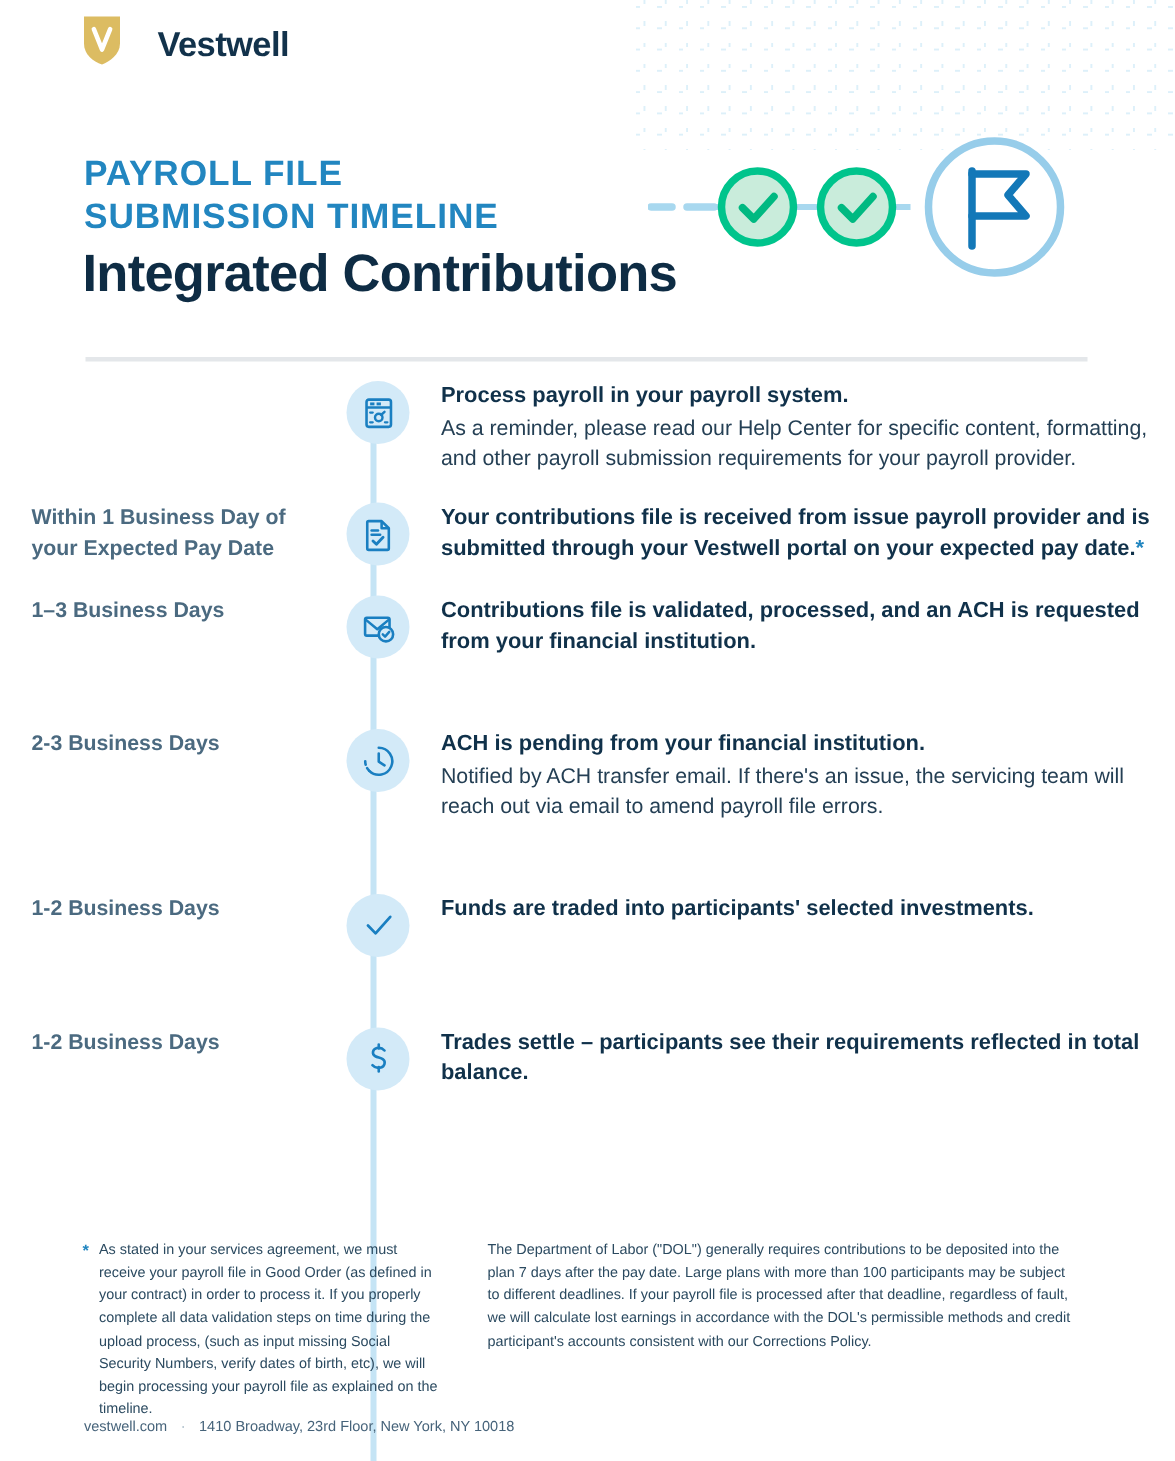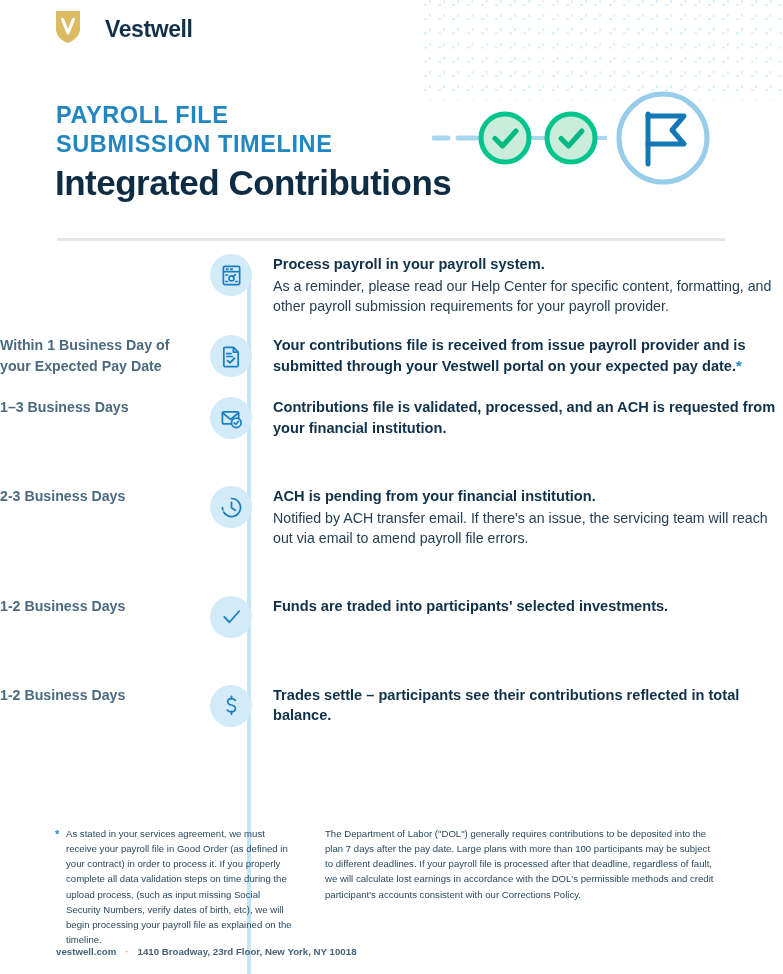--- a/index.html
+++ b/index.html
@@ -71,20 +71,21 @@
   
   .timeline { position: absolute; left: 0; top: 246px; width: 783px; }
   .track {
     position: absolute; left: 247px; top: 34px;
     width: 4px; height: 745px; background: #c5e4f5; border-radius: 2px;
   }
   .row {
     position: relative;
     display: flex;
     align-items: flex-start;
+    padding-left: 21px;
   }
   .label {
     width: 208px; flex: 0 0 208px;
     text-align: left; padding-right: 22px;
     font-size: 14.2px; font-weight: 700; color: #4b6a80;
     line-height: 1.42;
   }
   .node {
     width: 46px; flex: 0 0 46px;
     display: flex; justify-content: center;
@@ -117,21 +118,21 @@
     color: #2286c0; font-size: 11px; font-weight: 700;
   }
   .note-right { width: 392px; }
   .note-txt {
     font-size: 9.6px; color: #2b4a60; line-height: 1.58;
   }
 
   
   .footer {
     position: absolute; left: 56px; top: 946px;
-    font-size: 9.7px; font-weight: 700; color: #46637a;
+    font-size: 9.7px; font-weight: 400; color: #46637a;
     display: flex; align-items: center; gap: 9px;
   }
   .footer .dot-sep { color: #9bb0bf; }
 </style>
 </head>
 <body>
 
 <div class="dot-field"></div>
 
 <div class="logo-wrap">
@@ -275,21 +276,21 @@
     <div class="node">
       <div class="bubble">
         <svg width="23" height="23" viewBox="0 0 24 24" aria-hidden="true">
           <path d="M16 6.6 C14.6 5 12.6 4.5 10.7 4.9 C7.6 5.6 7 9.2 9.6 10.6 C11.2 11.5 13.5 11.7 15 12.8 C17 14.3 16.2 17.6 13.5 18.4 C11.4 19 9 18.4 7.6 16.8" fill="none" stroke="#1a7fc1" stroke-width="1.8" stroke-linecap="round"></path>
           <line x1="12" y1="2.4" x2="12" y2="5.2" stroke="#1a7fc1" stroke-width="1.8" stroke-linecap="round"></line>
           <line x1="12" y1="18.2" x2="12" y2="21.2" stroke="#1a7fc1" stroke-width="1.8" stroke-linecap="round"></line>
         </svg>
       </div>
     </div>
     <div class="body">
-      <div class="head">Trades settle – participants see their contributions reflected in total balance.</div>
+      <div class="head">Trades settle – participants see their requirements reflected in total balance.</div>
     </div>
   </div>
 </div>
 
 <div class="notes">
   <div class="note-left">
     <span class="mark">*</span>
     <div class="note-txt">As stated in your services agreement, we must receive your payroll file in Good Order (as defined in your contract) in order to process it. If you properly complete all data validation steps on time during the upload process, (such as input missing Social Security Numbers, verify dates of birth, etc), we will begin processing your payroll file as explained on the timeline.</div>
   </div>
   <div class="note-right">

